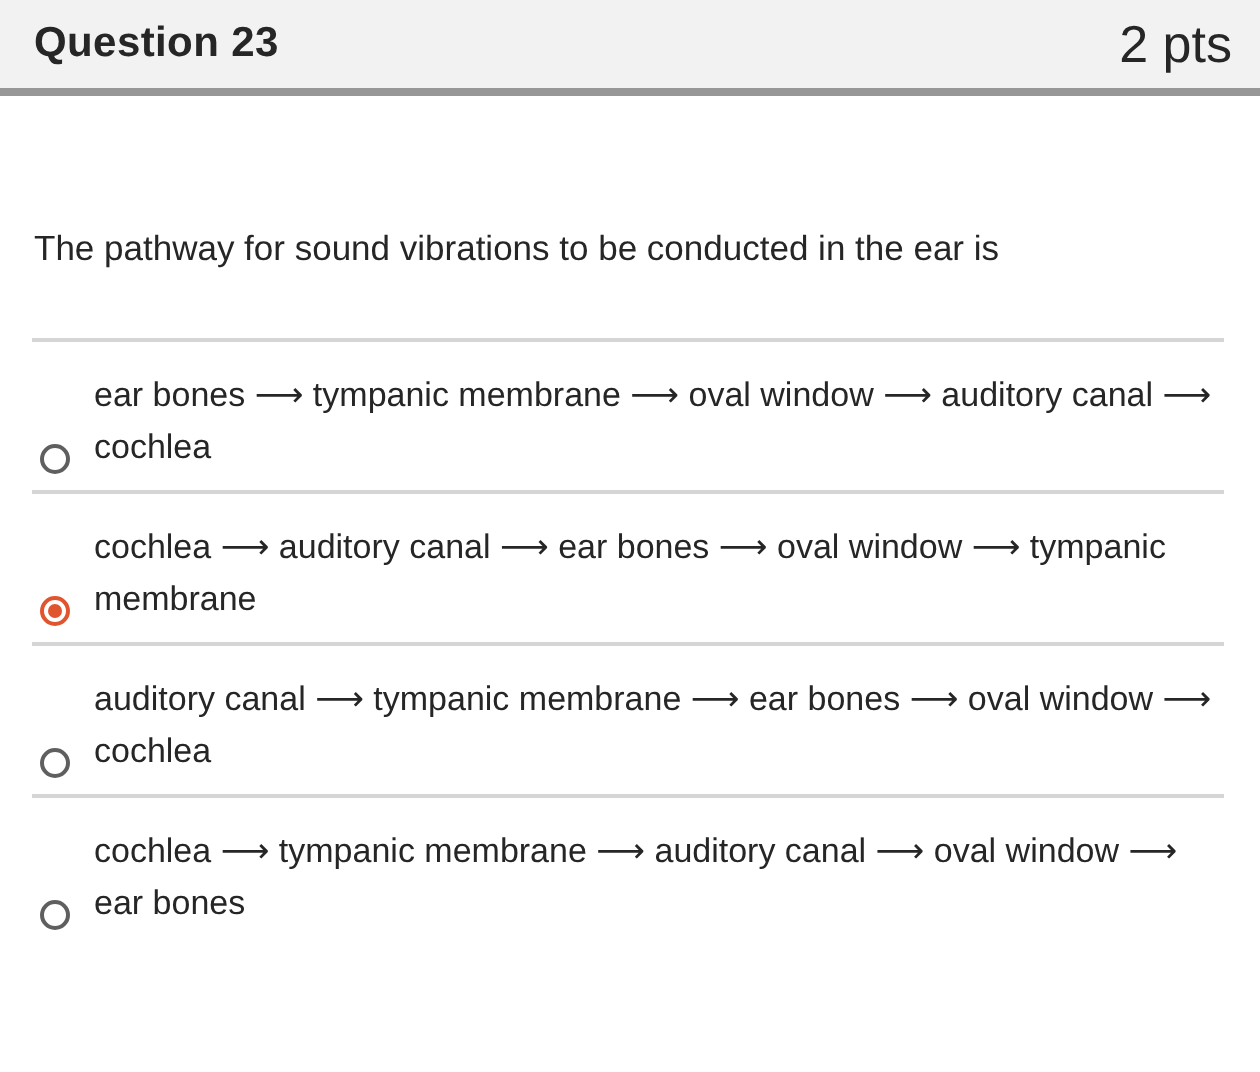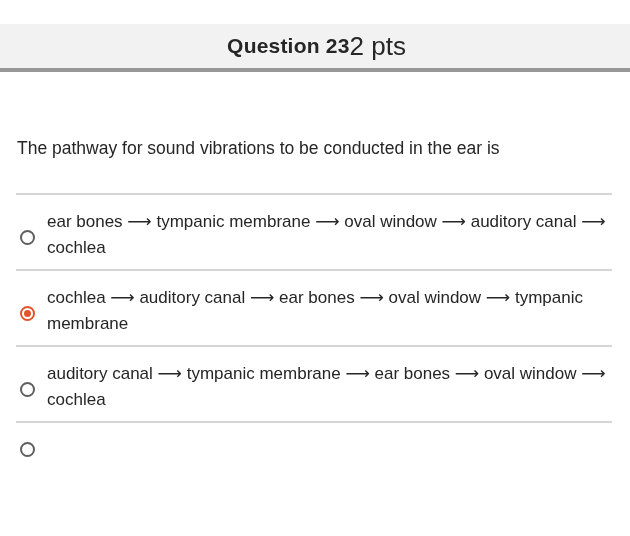--- a/index.html
+++ b/index.html
@@ -16,47 +16,46 @@
     width: 630px; height: 536px;
     overflow: hidden;
     background: #fff;
     color: var(--text);
     font-family: "Liberation Sans", "DejaVu Sans", sans-serif;
   }
   .question-card { width: 630px; height: 536px; }
 
   .q-header {
     display: flex;
-    justify-content: center;
+    justify-content: space-between;
     align-items: center;
     height: 48px;
     padding: 0 14px 0 17px;
     background: var(--header-bg);
     border-bottom: 4px solid var(--header-border);
-    margin-top: 24px;
   }
   .q-title { font-size: 21px; font-weight: bold; letter-spacing: 0.2px; }
   .q-points { font-size: 26px; font-weight: normal; }
 
   .question-text {
     margin: 64px 18px 33px 17px;
     font-size: 17.5px;
     line-height: 24px;
   }
 
   .divider {
     border: none;
     border-top: 2px solid var(--divider);
     margin: 0 18px 0 16px;
     height: 0;
   }
 
   .option {
     display: flex;
-    align-items: center;
+    align-items: flex-end;
     padding: 14px 20px 8px 20px;
     cursor: pointer;
   }
   .radio {
     flex: 0 0 auto;
     width: 15px; height: 15px;
     margin: 5px 12px 0 0;
     border: 2px solid var(--radio-border);
     border-radius: 50%;
     background: #fff;
@@ -109,16 +108,17 @@
       <span class="radio" role="radio" aria-checked="false"></span>
       <span class="option-label">auditory canal ⟶ tympanic membrane ⟶ ear bones ⟶ oval window ⟶ cochlea</span>
     </div>
   </div>
 
 
   <div class="option-wrap">
     <hr class="divider">
     <div class="option">
       <span class="radio" role="radio" aria-checked="false"></span>
+      <span class="option-label">cochlea ⟶ tympanic membrane ⟶ auditory canal ⟶ oval window ⟶ ear bones</span>
     </div>
   </div>
 </div>
 </div>
 
 </body></html>

